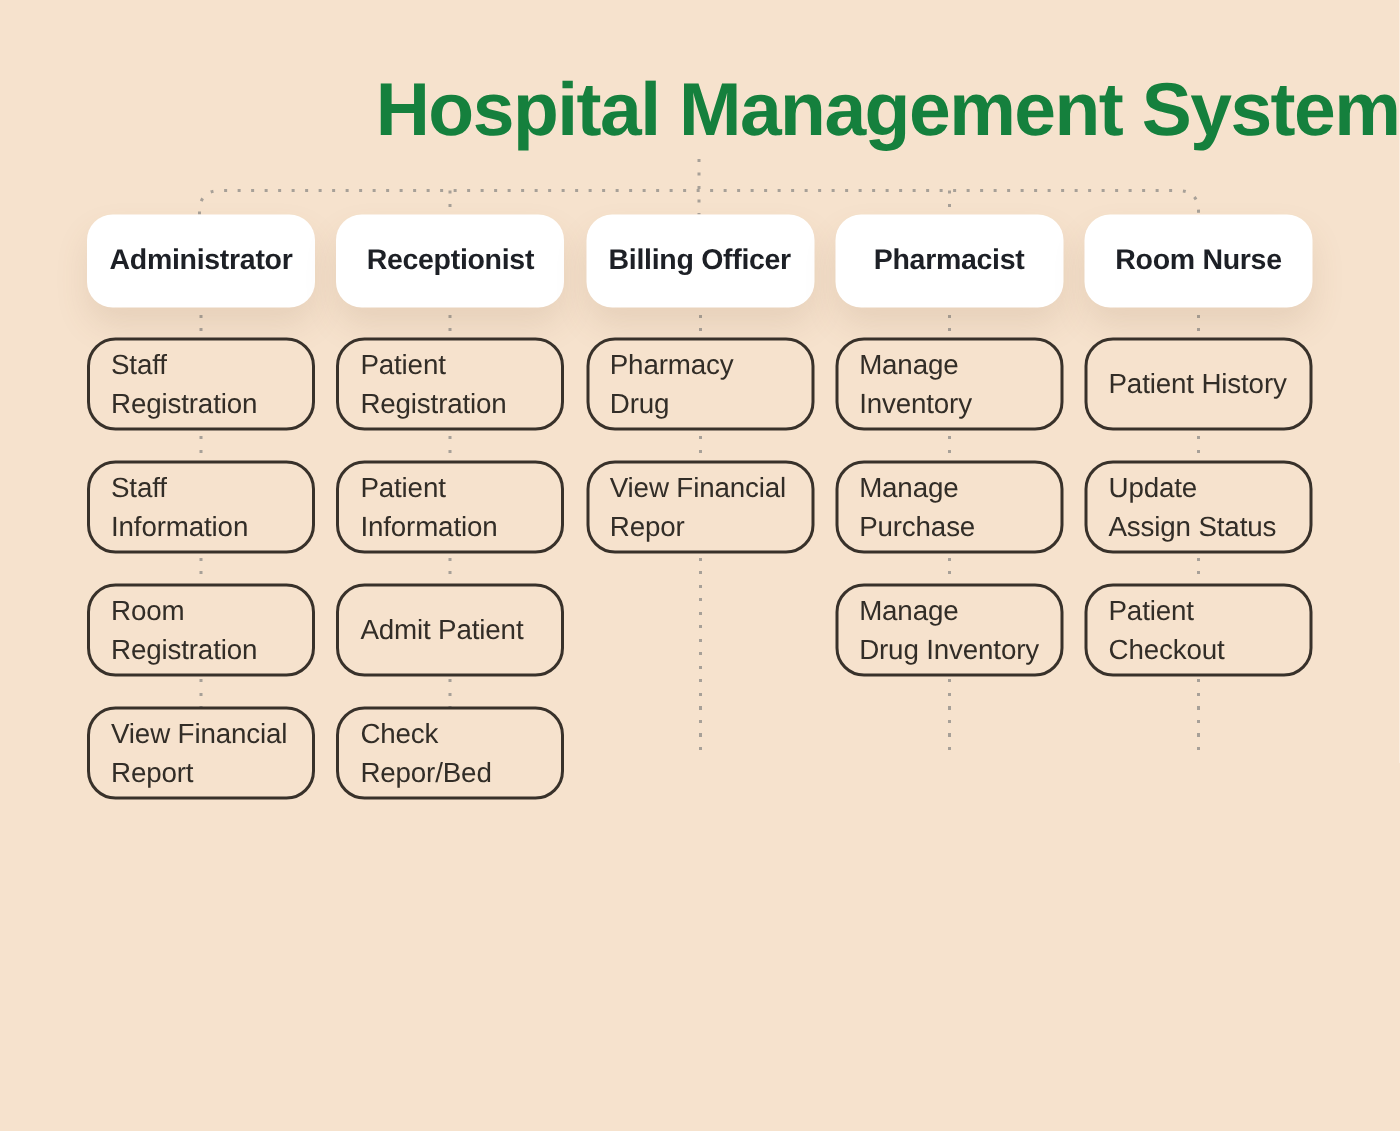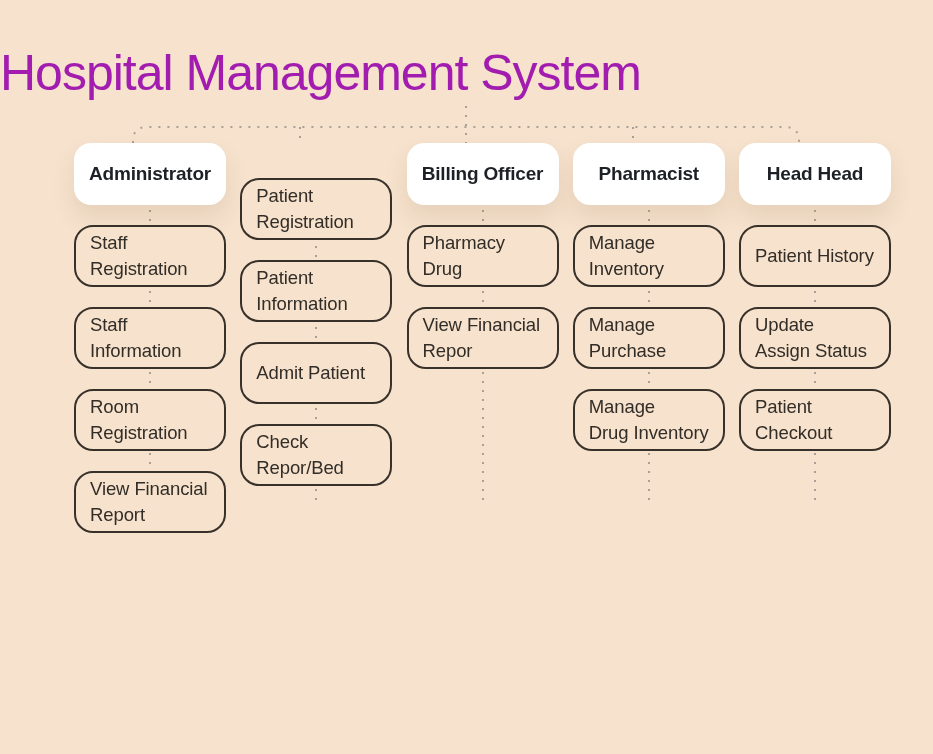--- a/index.html
+++ b/index.html
@@ -14,39 +14,39 @@
     width: 933px;
     height: 754px;
     background: #f6e2cd;
     font-family: "Liberation Sans", sans-serif;
   }
   .title {
     position: absolute;
     top: 44px;
     left: 0;
     width: 100%;
-    text-align: left;
+    text-align: right;
     font-size: 50px;
     line-height: 58px;
-    font-weight: 400;
+    font-weight: 700;
     letter-spacing: -1px;
-    color: #a21caf;
+    color: #15803d;
   }
   .tree-svg {
     position: absolute;
     left: 0;
     top: 0;
     width: 933px;
     height: 754px;
     pointer-events: none;
   }
   .columns-row {
     position: absolute;
     top: 143px;
-    left: 74px;
+    left: 58px;
     width: 817px;
     display: flex;
     justify-content: space-between;
   }
   .column {
     width: 152px;
     display: flex;
     flex-direction: column;
     position: relative;
   }
@@ -118,20 +118,21 @@
 Registration</div>
       <div class="item">Staff
 Information</div>
       <div class="item">Room
 Registration</div>
       <div class="item">View Financial
 Report</div>
     </div>
 
     <div class="column">
+      <div class="role-header">Receptionist</div>
       <div class="item">Patient
 Registration</div>
       <div class="item">Patient
 Information</div>
       <div class="item">Admit Patient</div>
       <div class="item">Check
 Repor/Bed</div>
     </div>
 
     <div class="column">
@@ -145,21 +146,21 @@
       <div class="role-header">Pharmacist</div>
       <div class="item">Manage
 Inventory</div>
       <div class="item">Manage
 Purchase</div>
       <div class="item">Manage
 Drug Inventory</div>
     </div>
 
     <div class="column">
-      <div class="role-header">Head Head</div>
+      <div class="role-header">Room Nurse</div>
       <div class="item">Patient History</div>
       <div class="item">Update
 Assign Status</div>
       <div class="item">Patient
 Checkout</div>
     </div>
 
   </div>
 </div>
 

